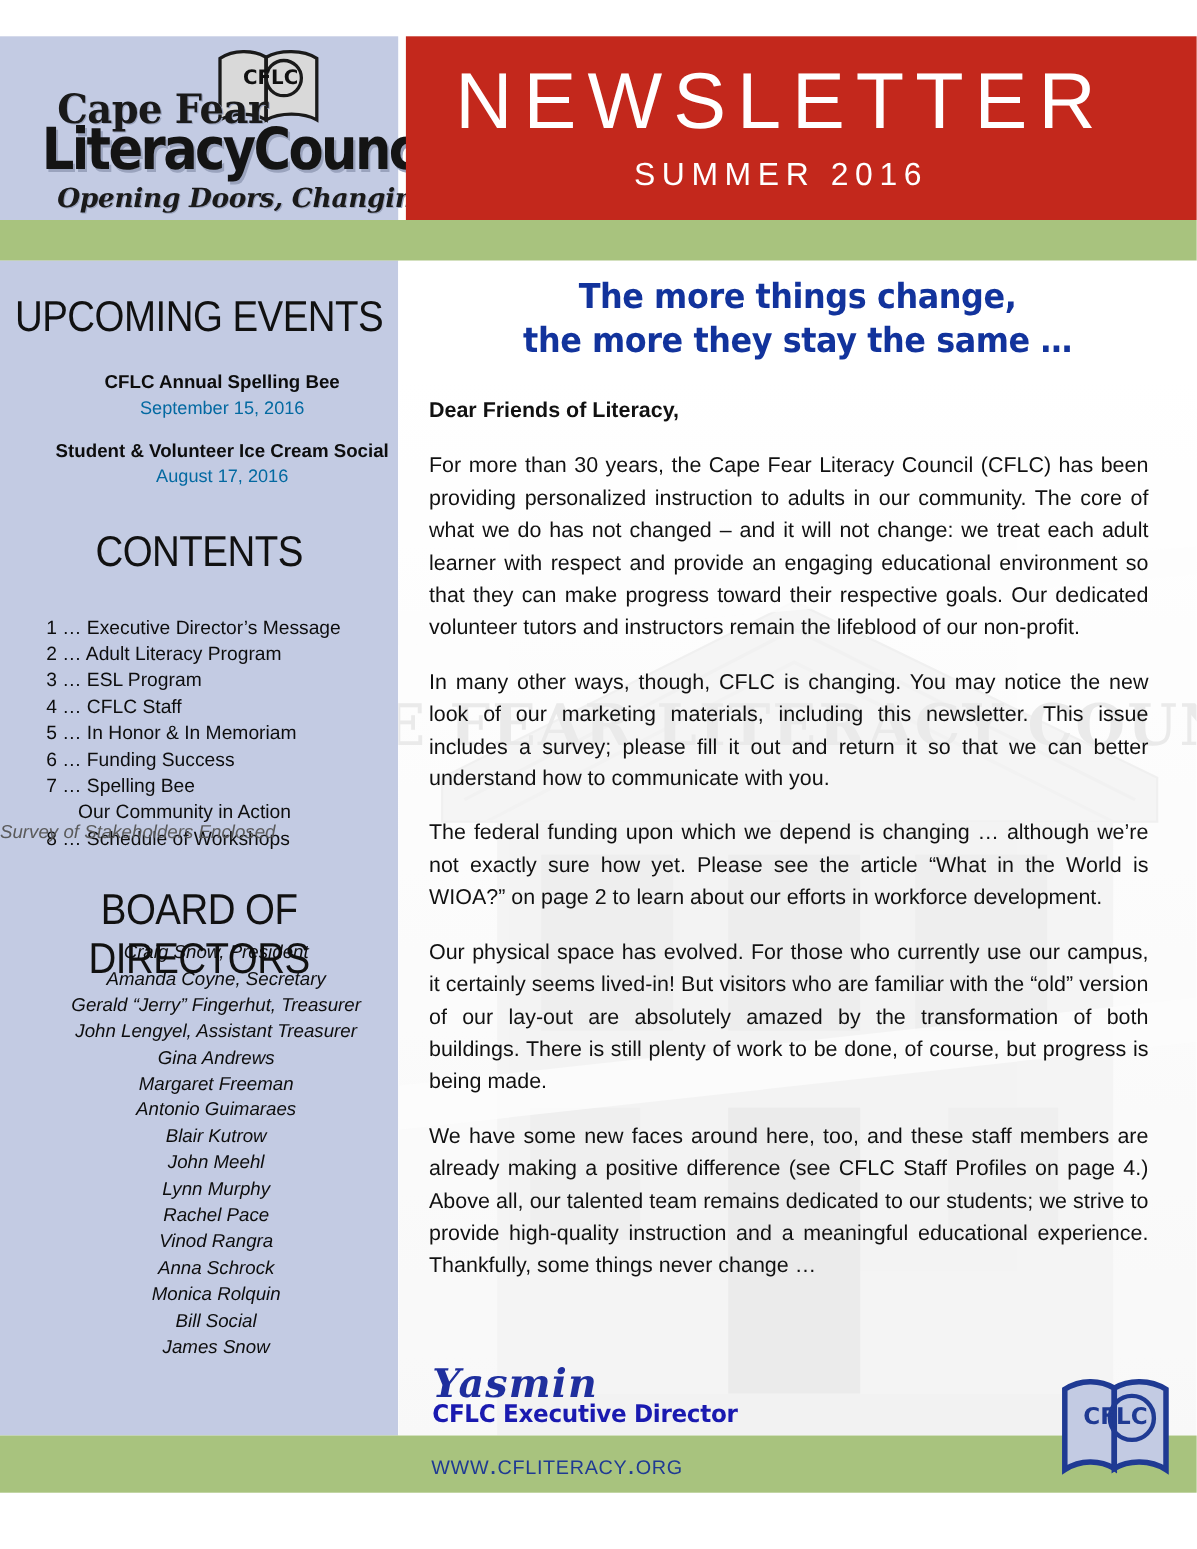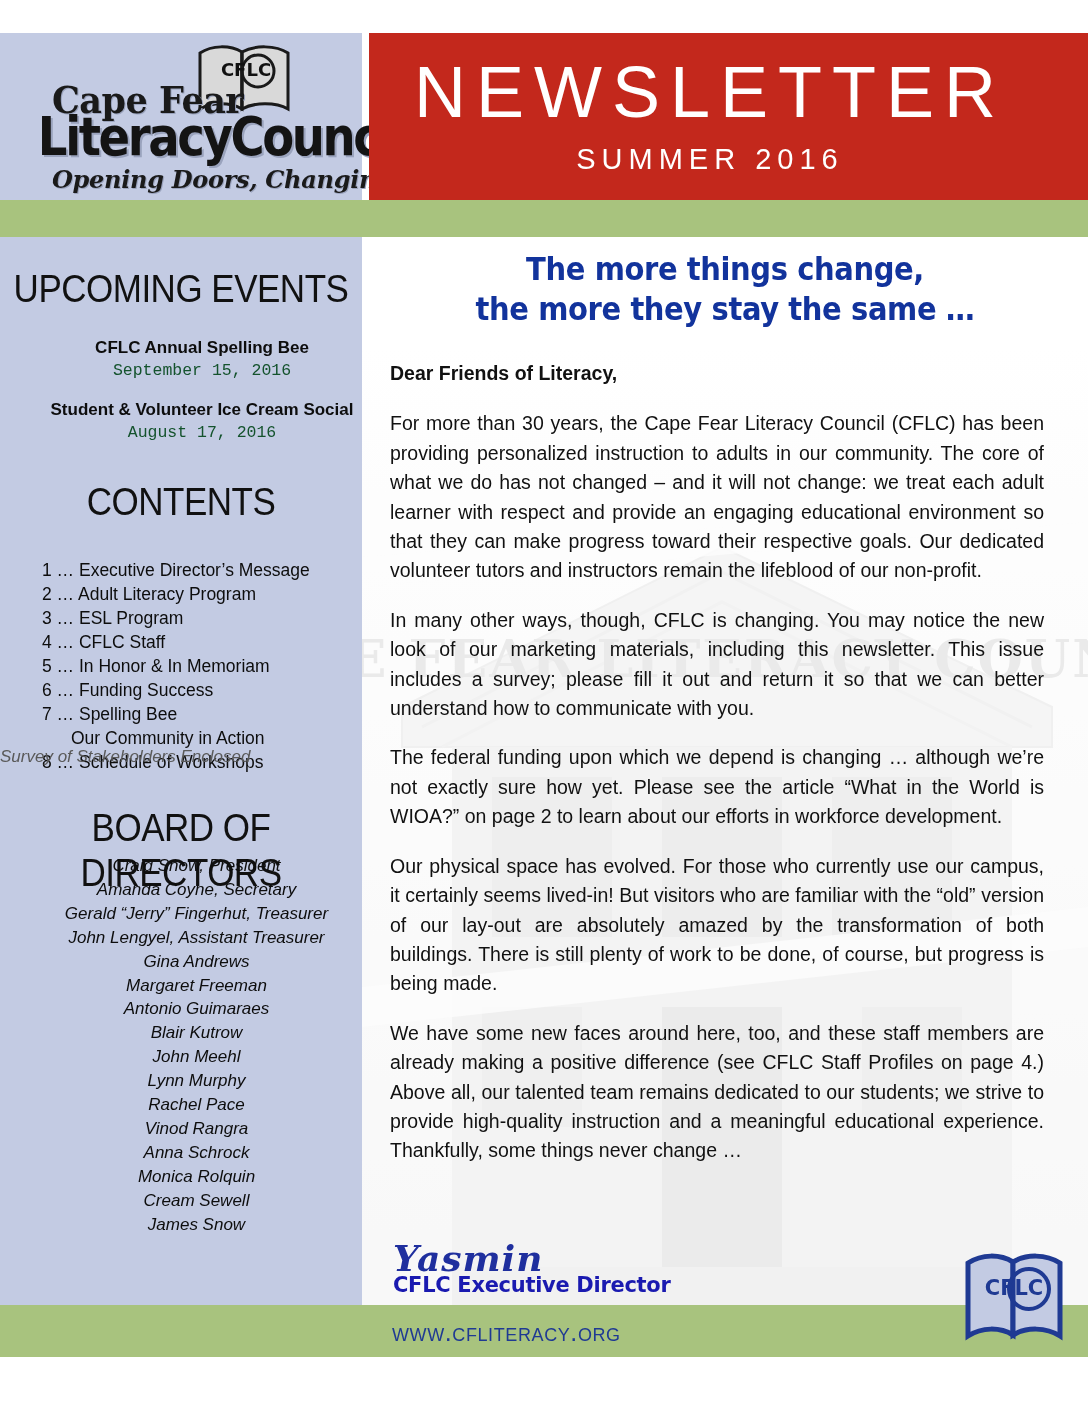--- a/index.html
+++ b/index.html
@@ -157,23 +157,23 @@
     margin-top: 15px;
   }
   .event-name {
     font-family: "Liberation Sans", sans-serif;
     font-weight: bold;
     font-size: 17px;
     color: #0d0d0d;
     line-height: 1.35;
   }
   .event-date {
-    font-family: Liberation Mono, monospace;
+    font-family: Liberation Sans, sans-serif;
     font-size: 16.5px;
-    color: #14532d;
+    color: #0369a1;
     line-height: 1.35;
     margin-bottom: 17px;
   }
 
   .contents-list {
     position: absolute;
     left: 42px; top: 292px;
     width: 320px;
     margin-top: 29px;
   }
@@ -368,21 +368,21 @@
       <div class="board-item">Gina Andrews</div>
       <div class="board-item">Margaret Freeman</div>
       <div class="board-item">Antonio Guimaraes</div>
       <div class="board-item">Blair Kutrow</div>
       <div class="board-item">John Meehl</div>
       <div class="board-item">Lynn Murphy</div>
       <div class="board-item">Rachel Pace</div>
       <div class="board-item">Vinod Rangra</div>
       <div class="board-item">Anna Schrock</div>
       <div class="board-item">Monica Rolquin</div>
-      <div class="board-item">Cream Sewell</div>
+      <div class="board-item">Bill Social</div>
       <div class="board-item">James Snow</div>
     </div>
   </div>
 
   <div class="main">
 
     <svg class="watermark" viewBox="0 0 726 958" preserveAspectRatio="none">
       <defs>
         <linearGradient id="skyg" x1="0" y1="0" x2="0" y2="1">
           <stop offset="0" stop-color="#ffffff"></stop>

